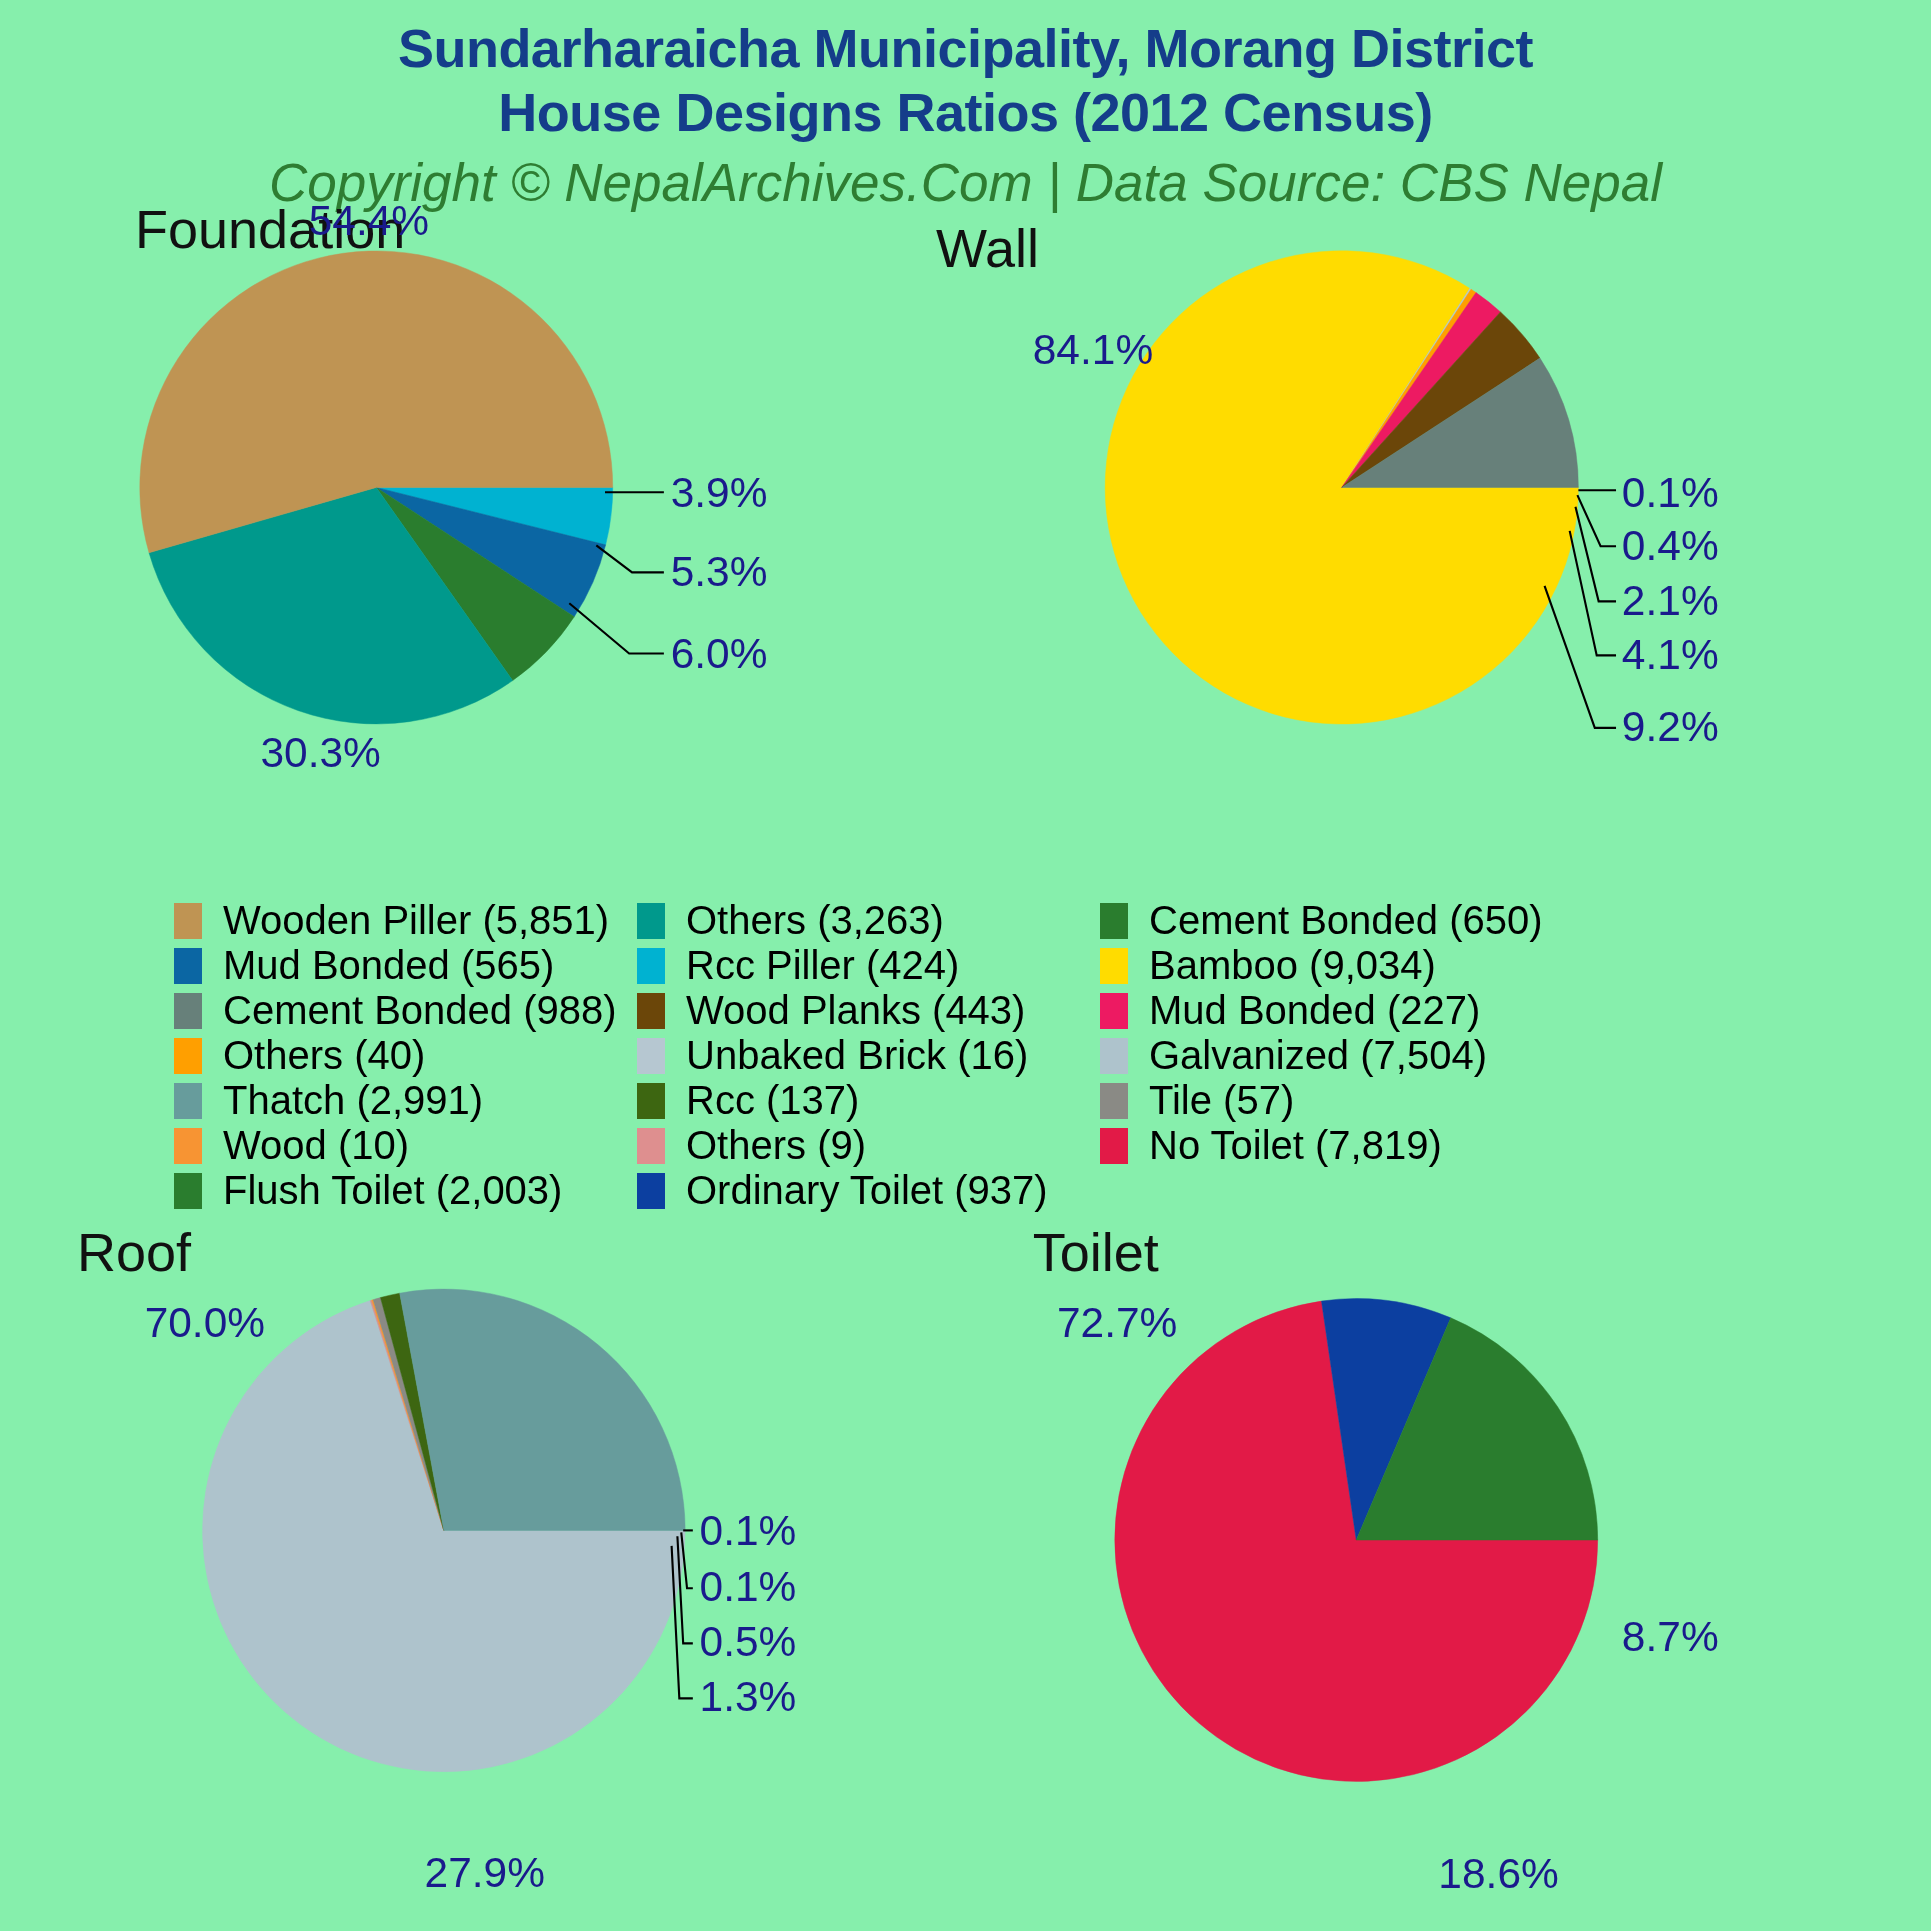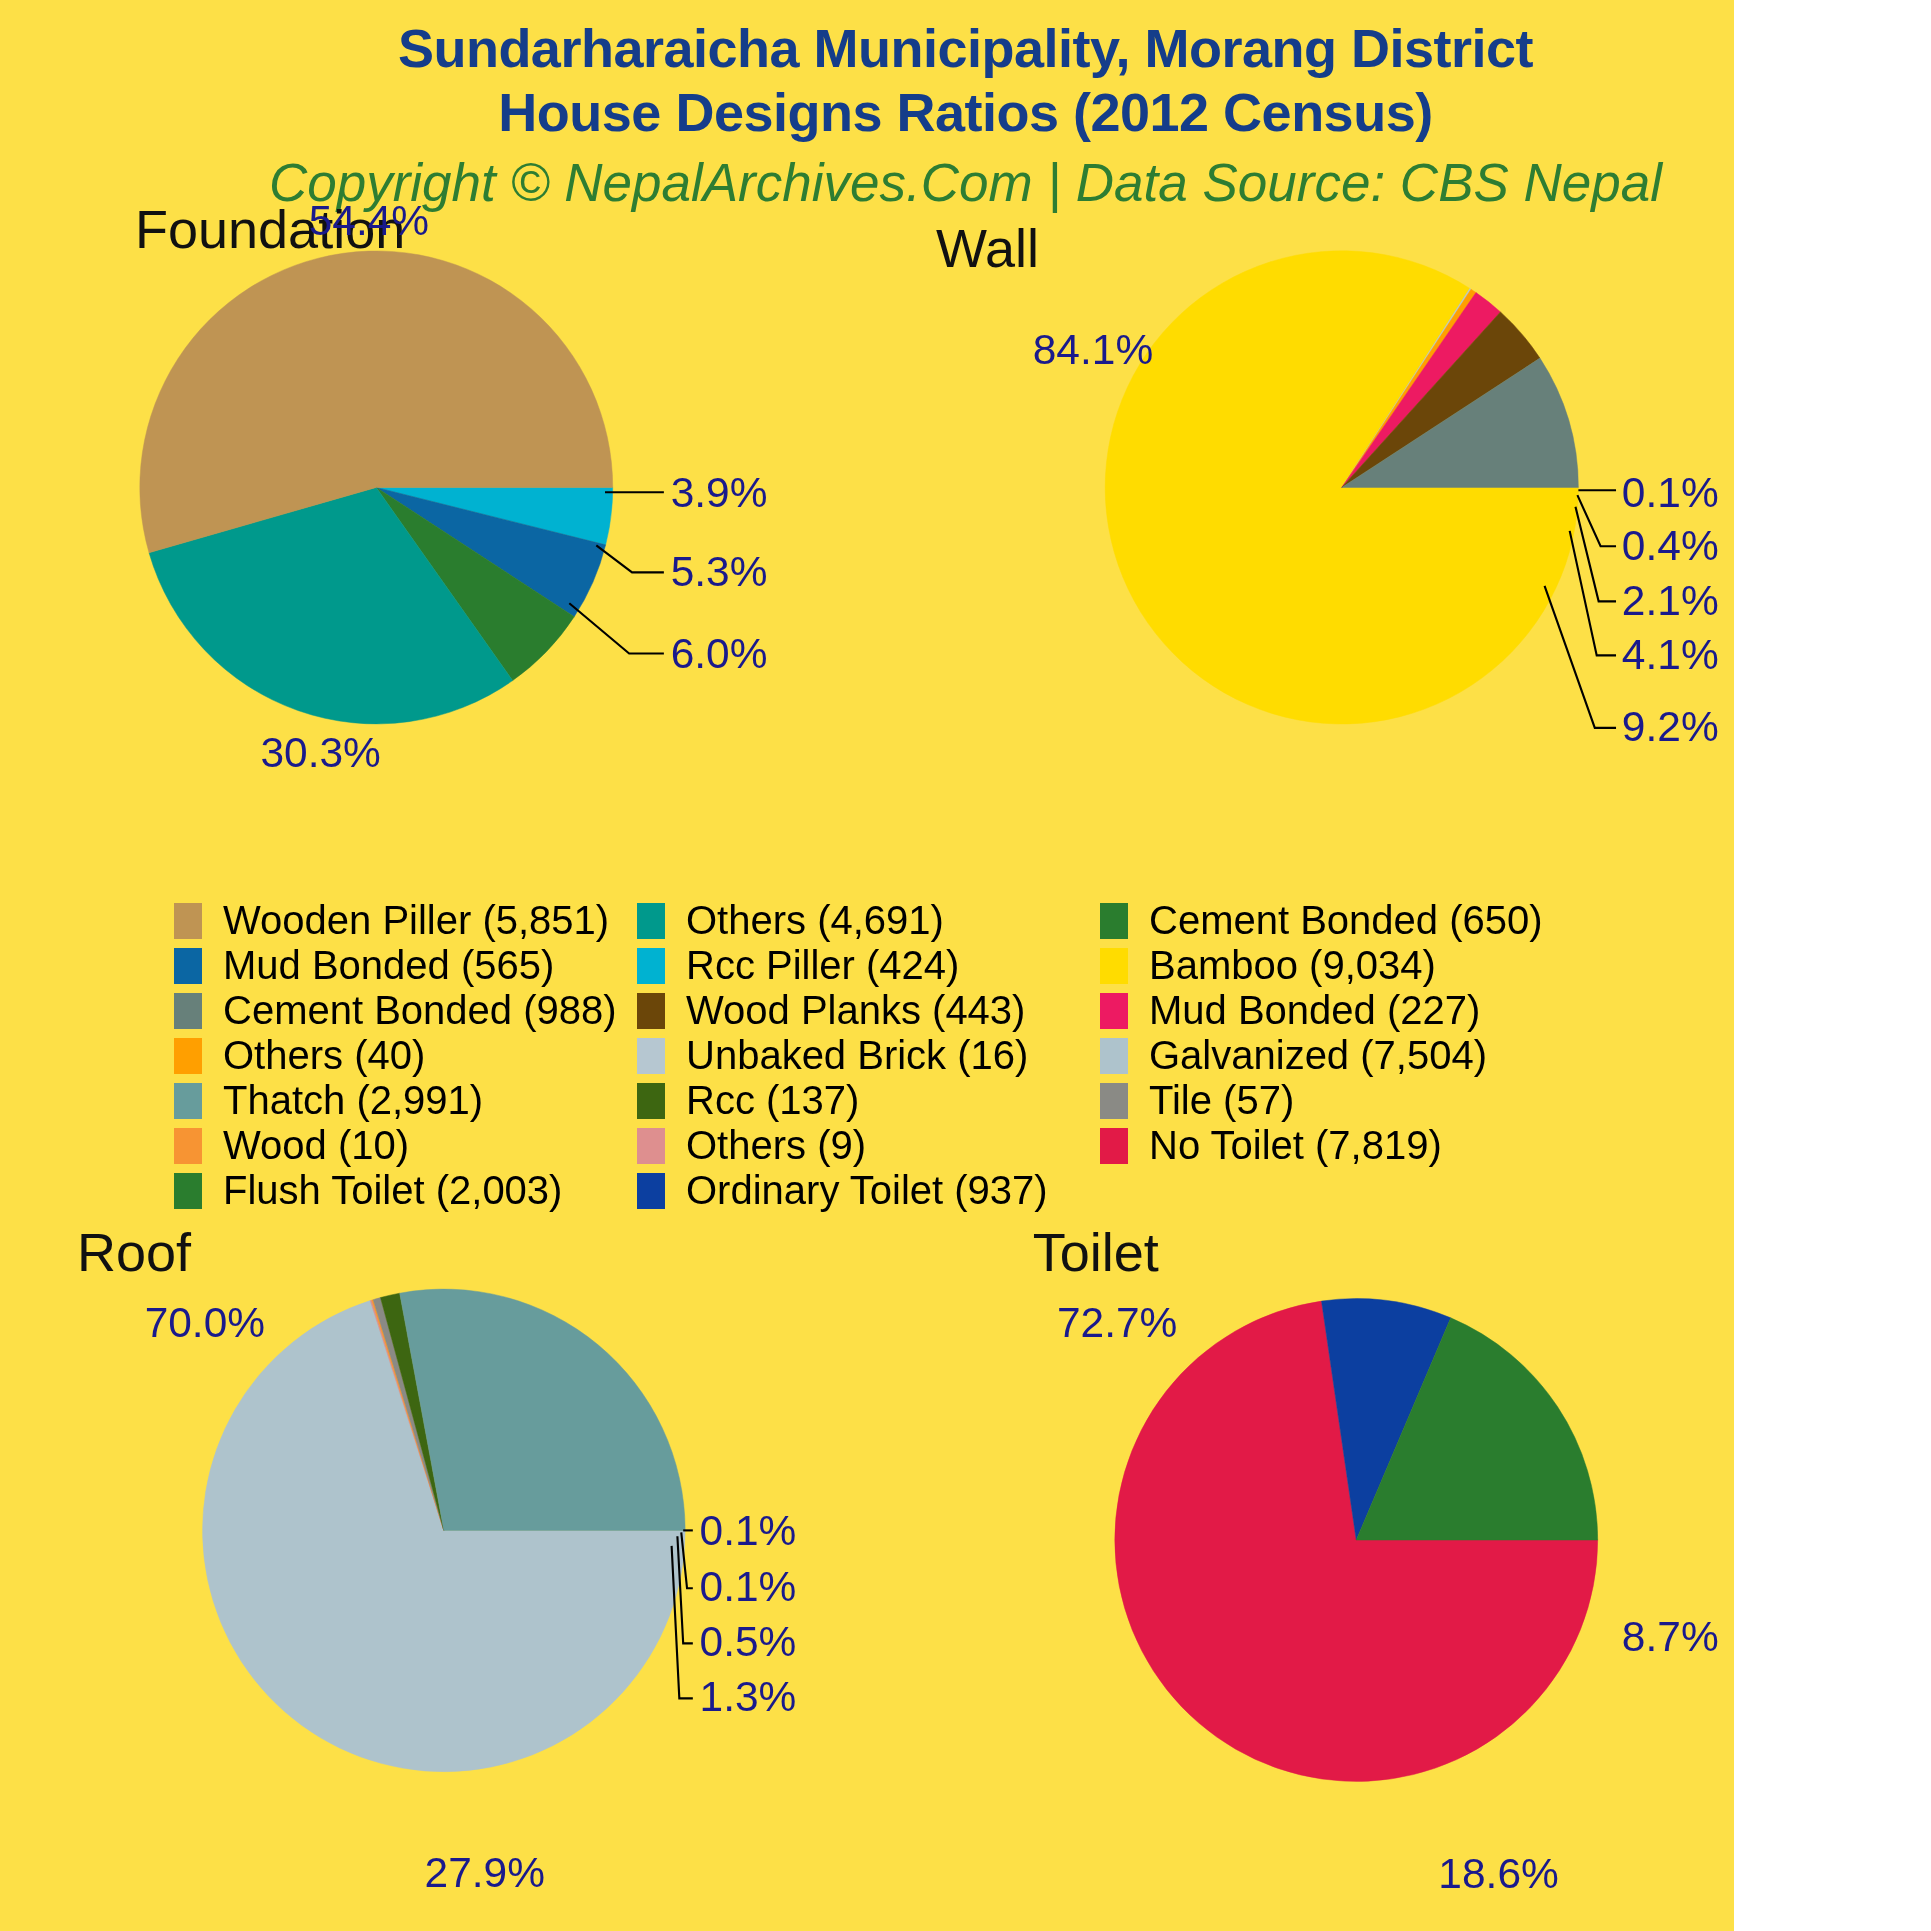--- a/index.html
+++ b/index.html
@@ -2,23 +2,23 @@
 <html><head>
 <meta charset="utf-8">
 <style>
   html, body {
     margin: 0;
     padding: 0;
     background: #ffffff;
   }
   #page {
     position: relative;
-    width: 1734px;
+    width: 1931px;
     height: 1931px;
-    background: #fde047;
+    background: #86efac;
     font-family: "Liberation Sans", sans-serif;
     overflow: hidden;
   }
 
   
   .title-block {
     position: absolute;
     top: 17.4px;
     left: 0;
     width: 1931px;
@@ -157,21 +157,21 @@
     </svg>
   </div>
 
   <div id="legend">
       <div class="legend-item">
         <span class="swatch" style="background: rgb(191, 148, 83);"></span>
         <span class="legend-label">Wooden Piller (5,851)</span>
       </div>
       <div class="legend-item">
         <span class="swatch" style="background: rgb(0, 153, 140);"></span>
-        <span class="legend-label">Others (4,691)</span>
+        <span class="legend-label">Others (3,263)</span>
       </div>
       <div class="legend-item">
         <span class="swatch" style="background: rgb(42, 125, 46);"></span>
         <span class="legend-label">Cement Bonded (650)</span>
       </div>
       <div class="legend-item">
         <span class="swatch" style="background: rgb(11, 102, 163);"></span>
         <span class="legend-label">Mud Bonded (565)</span>
       </div>
       <div class="legend-item">

